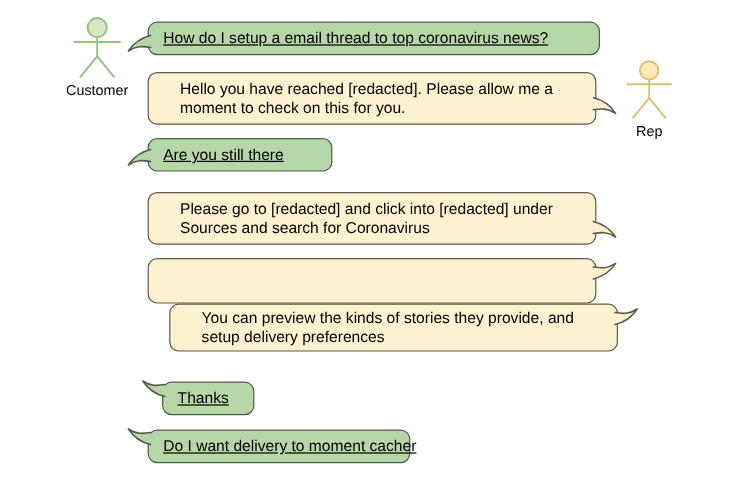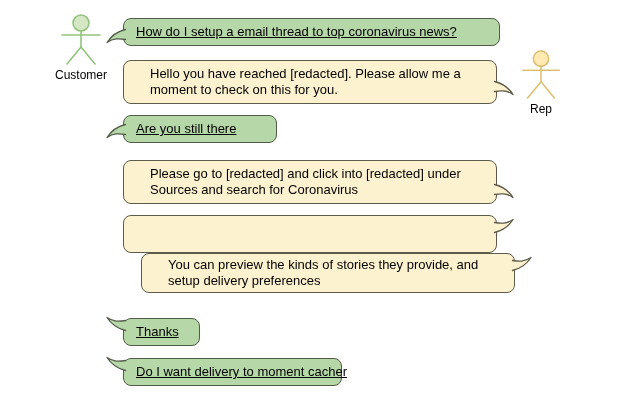--- a/index.html
+++ b/index.html
@@ -57,21 +57,21 @@
   .tail.right-down { right: -18px; transform: scaleX(-1); }
   .tail.right-up   { right: -18px; transform: scale(-1,-1); }
 
   
   .msg1 { left: 123px; top: 18px;  width: 377px; height: 28px; }
   .msg2 { left: 123px; top: 60px;  width: 374px; min-height: 42px; }
   .msg3 { left: 123px; top: 115px; width: 154px; height: 28px; }
   .msg4 { left: 123px; top: 160px; width: 374px; min-height: 42px; }
   .msg5 { left: 123px; top: 215px; width: 374px; min-height: 38px; padding-top: 3px; padding-bottom: 3px; }
   .msg6 { left: 123px; top: 253px; width: 374px; min-height: 38px; padding-top: 3px; padding-bottom: 3px; margin-left: 18px; }
-  .msg7 { left: 123px; top: 318px; width: 77px;  height: 28px; }
+  .msg7 { left: 135px; top: 318px; width: 77px;  height: 28px; }
   .msg8 { left: 123px; top: 358px; width: 219px; height: 28px; }
 
   .msg1 .tail { top: 8px; }
   .msg2 .tail { bottom: 6px; }
   .msg3 .tail { top: 6px; }
   .msg4 .tail { bottom: 3px; }
   .msg5 .tail { top: 1px; }
   .msg6 .tail { top: 1px; }
   .msg7 .tail { top: -4px; }
   .msg8 .tail { top: -4px; }

